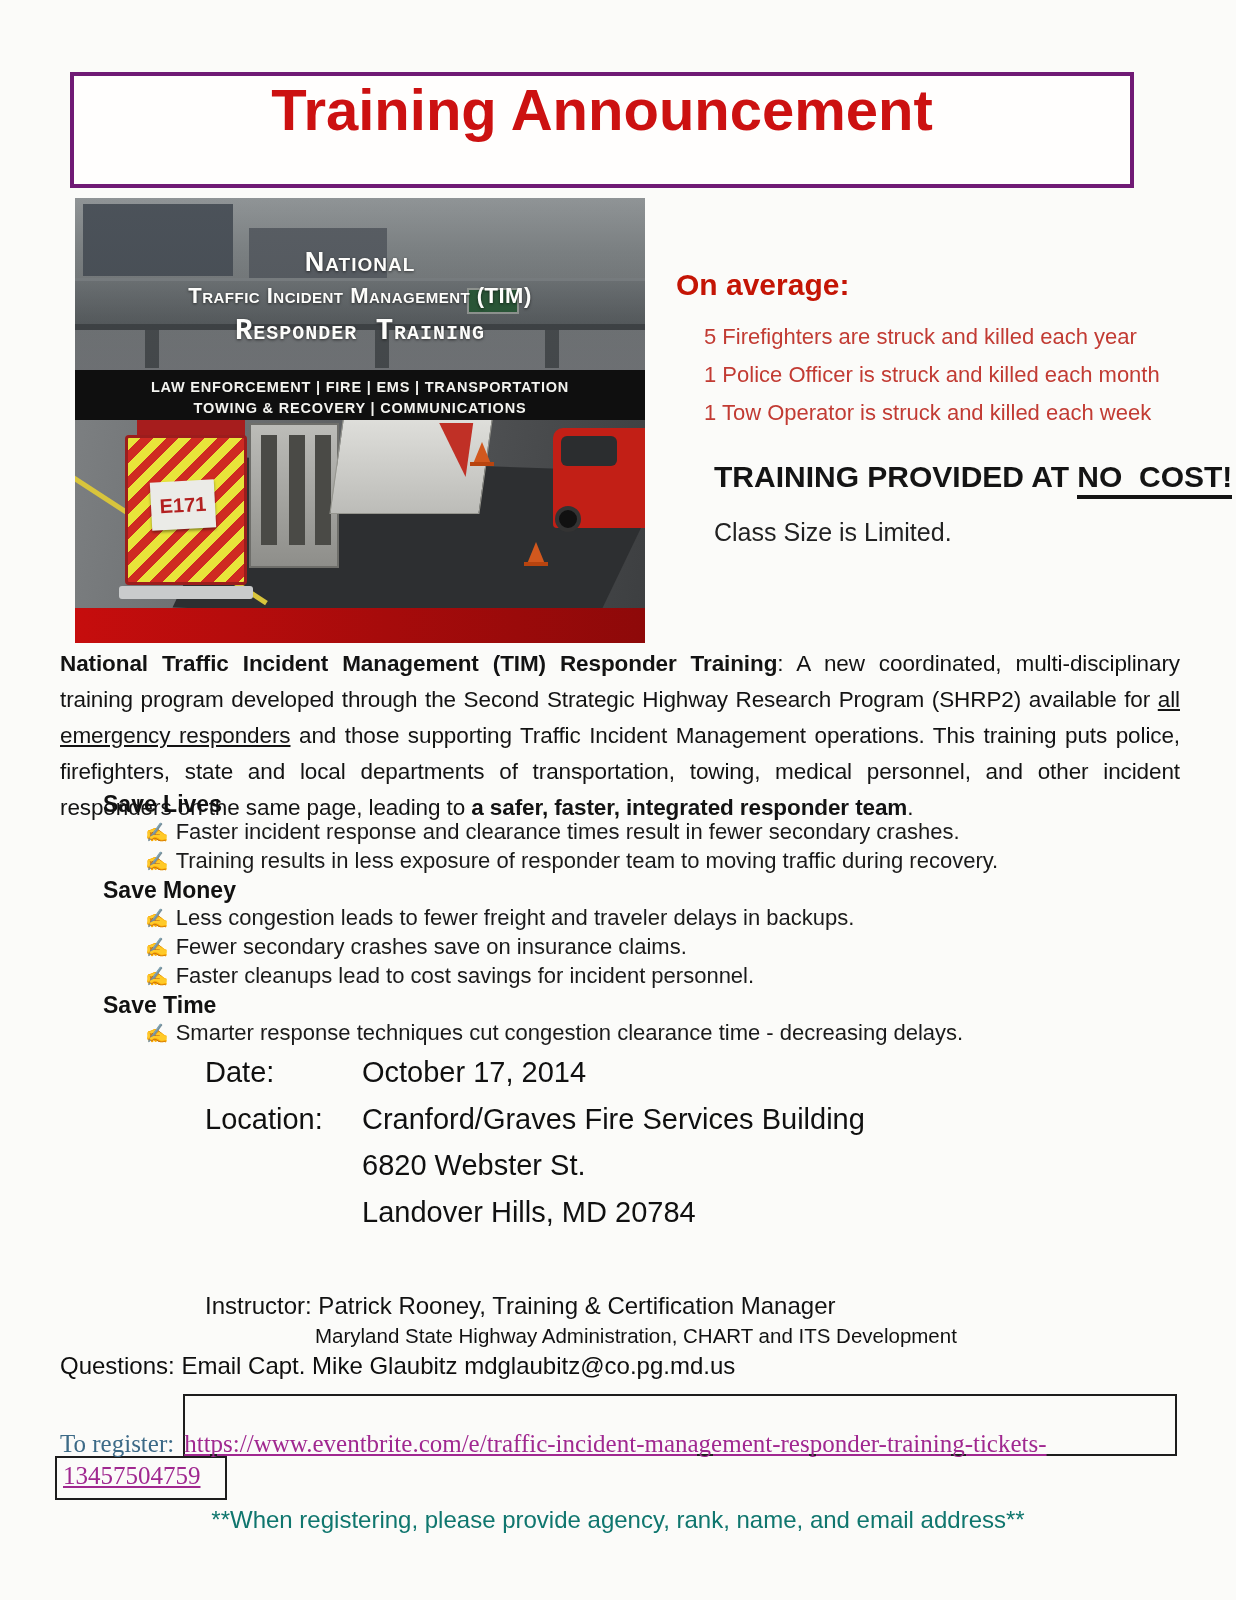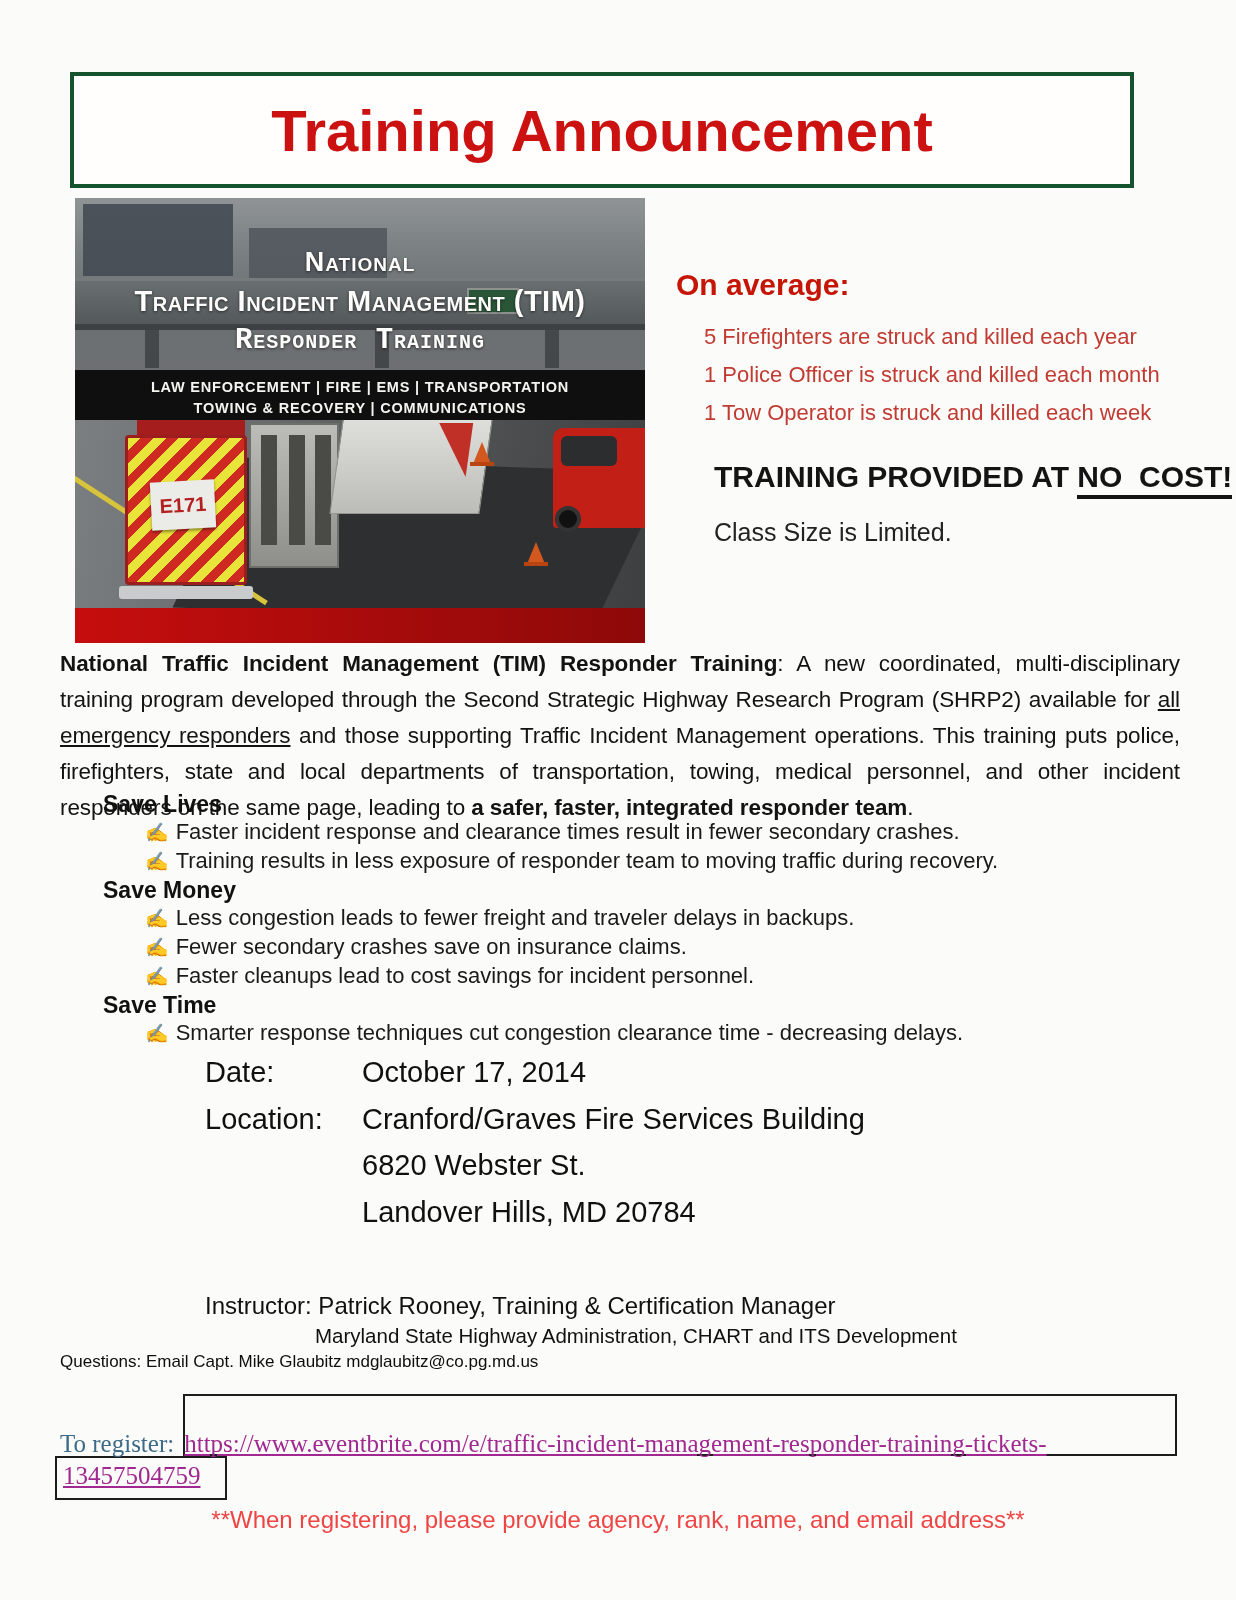--- a/index.html
+++ b/index.html
@@ -5,39 +5,39 @@
   * { margin:0; padding:0; box-sizing:border-box; }
   html,body { background:#e8e8e6; }
   .page {
     position:relative; width:1236px; height:1600px; margin:0 auto;
     background:#fbfbf9; font-family:"Liberation Sans", sans-serif; color:#161616;
     overflow:hidden;
   }
   
   .title-box {
     position:absolute; left:70px; top:72px; width:1064px; height:116px;
-    border:4px solid #14532d; background:#fffefd;
-    display:flex; align-items:center; justify-content:center;
+    border:4px solid #701a75; background:#fffefd;
+    display:flex; align-items:flex-start; justify-content:center;
   }
   .title-box h1 { color:#cc1111; font-size:58px; font-weight:bold; letter-spacing:0; }
 
   
   .photo { position:absolute; left:75px; top:198px; width:570px; height:445px; overflow:hidden; background:#6d28d9; }
   .ph-sky { position:absolute; inset:0;
     background:linear-gradient(180deg,#b0b5b7 0%,#9aa0a2 12%,#8b9092 24%,#94979b 40%,#7e8284 58%,#5d6163 78%,#454849 100%); }
   .ph-building { position:absolute; left:8px; top:6px; width:150px; height:72px; background:#59616a; box-shadow:160px 18px 0 -6px #6a7077; }
   .ph-bridge { position:absolute; left:0; top:80px; width:100%; height:52px;
     background:linear-gradient(#868c8f,#6b7174); border-top:3px solid #979da0; border-bottom:6px solid #4b5053; }
   .ph-pillar { position:absolute; top:132px; width:14px; height:38px; background:#565b5e; }
   .ph-sign { position:absolute; left:392px; top:90px; width:52px; height:26px; background:#2f6b40; border:2px solid #b9bfb9; }
   .ph-shade { position:absolute; inset:0; background:linear-gradient(180deg,rgba(28,30,32,.22) 0%,rgba(28,30,32,.38) 60%,rgba(28,30,32,.5) 100%); }
   .ph-titles { position:absolute; left:0; right:0; top:46px; text-align:center; color:#fdfdfb;
     font-variant:small-caps; font-weight:600; text-shadow:0 1px 3px rgba(0,0,0,.6); line-height:1.38; }
   .ph-line1 { font-size:27px; letter-spacing:1px; }
-  .ph-line2 { font-size:29px; letter-spacing:.5px; }
+  .ph-line2 { font-size:22px; letter-spacing:.5px; }
   .ph-line3 { font-size:29px; letter-spacing:1px;font-family:Liberation Mono, monospace; }
   .ph-band { position:absolute; left:0; top:172px; width:100%; height:50px; background:#0f0f0f;
     color:#f4f4f0; text-align:center; font-weight:bold; font-size:14.5px; letter-spacing:.8px; padding-top:7px; line-height:1.45; }
   .ph-scene { position:absolute; left:0; top:222px; right:0; bottom:35px;
     background:linear-gradient(100deg,#7c7f81 0%,#6a6d6f 30%,#525456 60%,#3d3f41 100%); overflow:hidden; }
   .ph-pavement { position:absolute; left:130px; top:45px; width:430px; height:150px; background:#2d2f31; transform:skewX(-24deg) rotate(2deg); }
   .ph-yellowline { position:absolute; left:-20px; top:118px; width:230px; height:5px; background:#d8c43c; transform:rotate(33deg); }
   .ph-truck { position:absolute; left:50px; top:3px; width:215px; height:180px; }
   .ph-rig-top { position:absolute; left:12px; top:-6px; width:108px; height:22px; background:#a61d1d; border-radius:3px; }
   .ph-chevron { position:absolute; left:0; top:12px; width:122px; height:150px; border:3px solid #9c1d1d; border-radius:4px;
@@ -81,30 +81,30 @@
   .benefit-list { list-style:none; padding-left:42px; }
   .benefit-list li { font-size:22px; color:#1a1a1a; line-height:28px; }
   .pen { font-size:19px; margin-right:7px; color:#222; }
 
   
   .details { position:absolute; left:205px; top:1056px; }
   .detail-row { display:flex; height:46.5px; font-size:29px; color:#101010; }
   .detail-label { width:157px; flex:none; }
   .instructor { position:absolute; left:205px; top:1292px; font-size:24px; color:#111; }
   .org { position:absolute; left:315px; top:1324px; font-size:20.5px; color:#111; }
-  .questions { position:absolute; left:60px; top:1352px; font-size:17px; color:#0e0e0e; }
+  .questions { position:absolute; left:60px; top:1352px; font-size:24px; color:#0e0e0e; }
 
   
   .reg-box-big { position:absolute; left:183px; top:1394px; width:994px; height:62px; border:2px solid #1d1d1d; }
   .reg-line { position:absolute; left:60px; top:1430px; font-family:"Liberation Serif", serif; font-size:25px; white-space:nowrap; z-index:2; }
   .reg-label { color:#3c6a87; margin-right:10px; }
   .reg-url { color:#a02890; text-decoration:underline; cursor:pointer; }
   .reg-box-small { position:absolute; left:55px; top:1456px; width:172px; height:44px; border:2px solid #1d1d1d; }
   .reg-line2 { position:absolute; left:63px; top:1462px; font-family:"Liberation Serif", serif; font-size:25px; z-index:2; }
-  .footer-note { position:absolute; left:0; top:1506px; width:100%; text-align:center; font-size:24px; color:#ef4444; }
+  .footer-note { position:absolute; left:0; top:1506px; width:100%; text-align:center; font-size:24px; color:#0f766e; }
 </style>
 </head>
 <body>
 
 <div class="page">
 
   <div class="title-box">
     <h1>Training Announcement</h1>
   </div>
 

